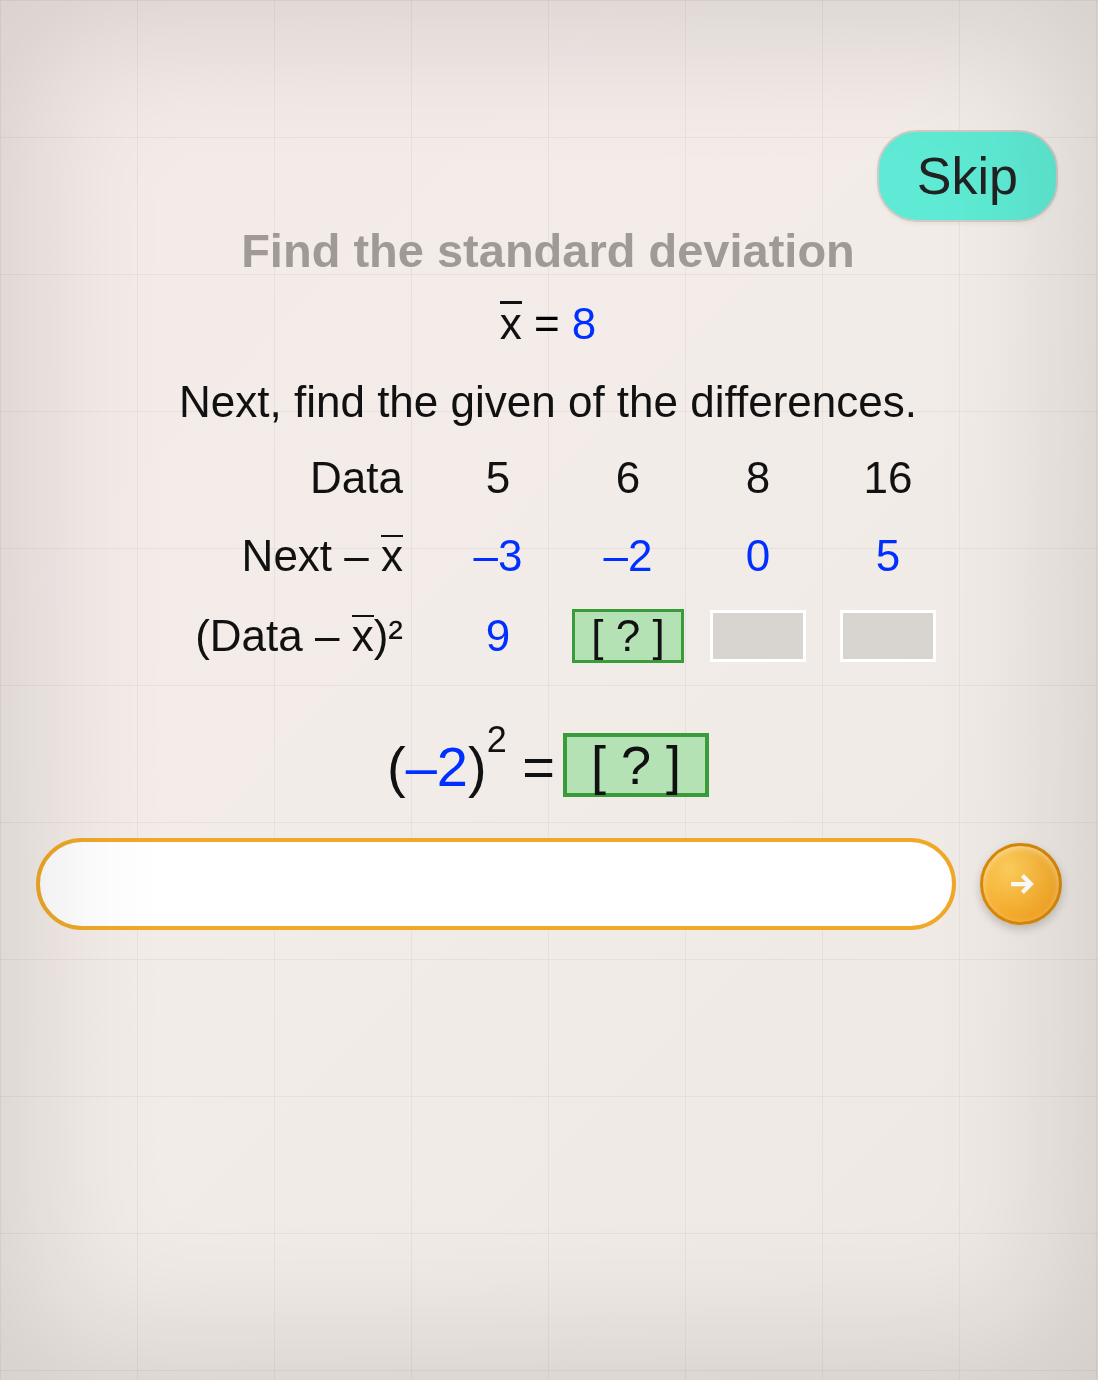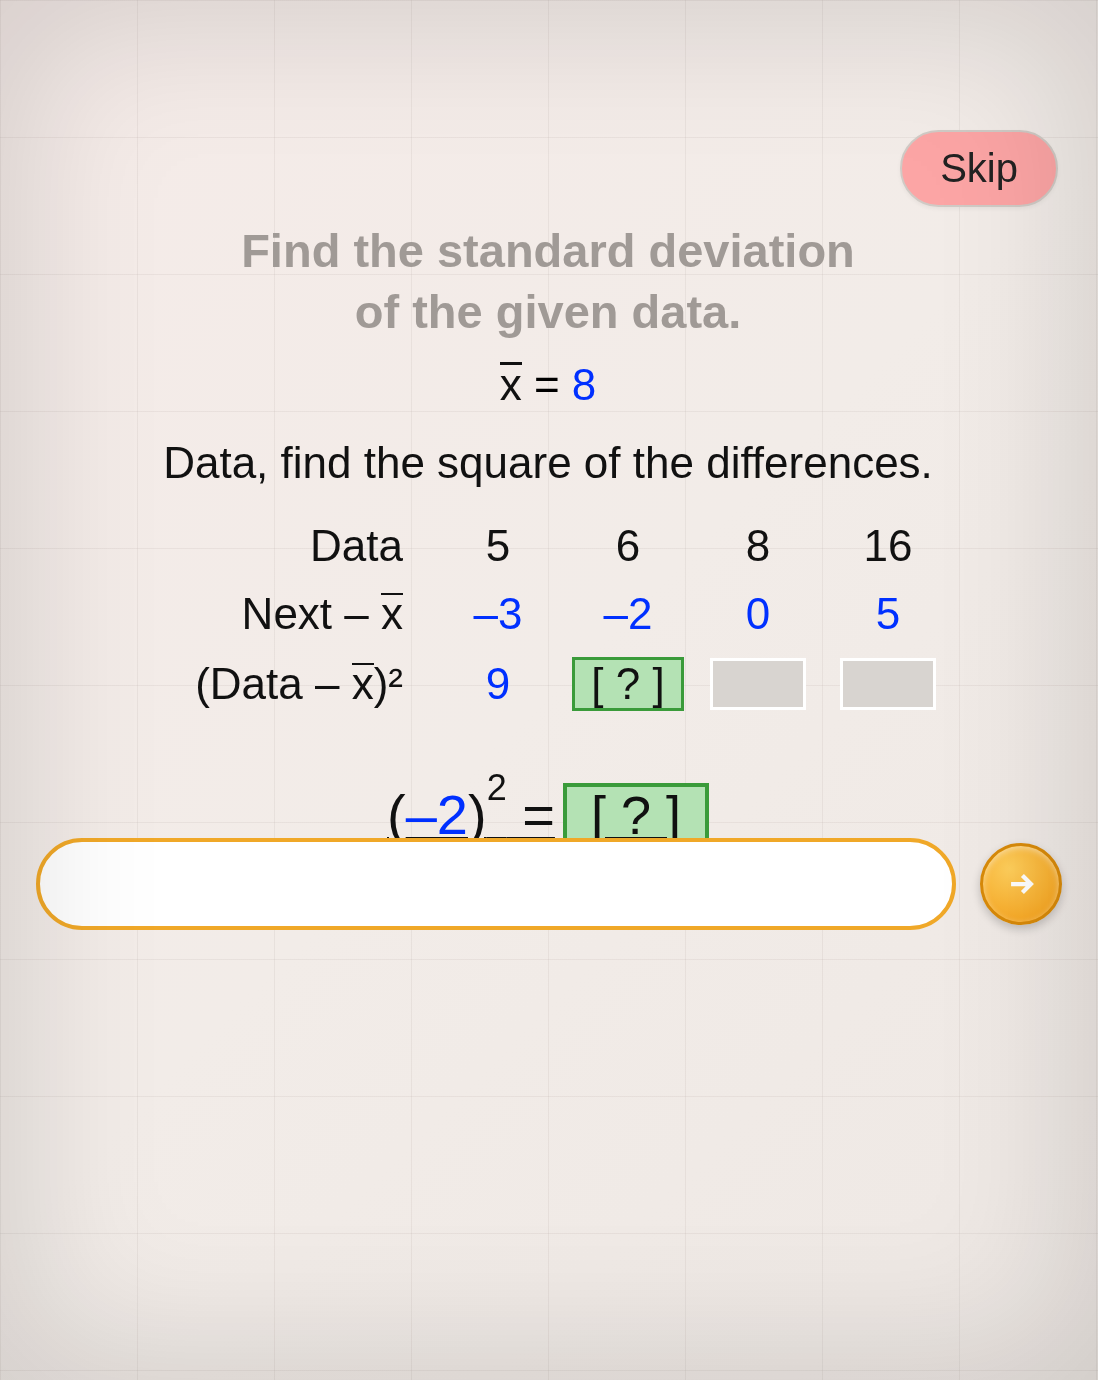--- a/index.html
+++ b/index.html
@@ -27,25 +27,25 @@
     .vignette {
       position: absolute;
       inset: 0;
       box-shadow: inset 0 0 140px 30px rgba(0,0,0,0.12);
       pointer-events: none;
     }
     .skip-button {
       position: absolute;
       top: 130px;
       right: 40px;
-      background: #fca5a5;
+      background: #5eead4;
       border: 2px solid #d0cac5;
       border-radius: 40px;
       padding: 14px 38px;
-      font-size: 40px;
+      font-size: 52px;
       color: #222;
       cursor: pointer;
       box-shadow: 0 2px 4px rgba(0,0,0,0.05);
     }
     .content {
       position: absolute;
       top: 220px;
       left: 0;
       right: 2px;
       display: flex;
@@ -77,24 +77,24 @@
     .mean-value {
       color: #0030ff;
     }
     .instruction {
       margin-top: 28px;
       font-size: 44px;
       color: #111;
       text-align: center;
     }
     .data-table {
-      margin-top: 33px;
+      margin-top: 26px;
       display: grid;
       grid-template-columns: 290px 130px 130px 130px 130px;
-      row-gap: 18px;
+      row-gap: 28px;
       align-items: center;
       justify-items: center;
       font-size: 44px;
     }
     .row-label {
       justify-self: end;
       padding-right: 30px;
       color: #111;
     }
     .cell-black { color: #111; }
@@ -113,23 +113,22 @@
       background: #d8d4d0;
       border: 3px solid #fff;
       width: 96px;
       height: 52px;
     }
     .equation {
       margin-top: 70px;
       font-size: 56px;
       color: #111;
       display: flex;
-      align-items: flex-end;
+      align-items: flex-start;
       gap: 8px;
-      text-decoration: underline;
     }
     .equation .paren { color: #111; }
     .equation .neg2 { color: #0030ff; }
     .equation .sup {
       font-size: 36px;
       vertical-align: super;
       position: relative;
       top: -14px;
     }
     .equation .answer-big {
@@ -194,30 +193,29 @@
   </style>
 </head>
 <body>
 
 <div class="grid-bg"></div>
 
 <button class="skip-button">Skip</button>
 
 <div class="content">
   <div class="title-line">Find the standard deviation</div>
-  <div class="title-line">of the given data.</div>
 
   <div class="mean-line">
     <span class="xbar" style="color:#111;">
       <span class="xbar-overline"></span>
       <span>x</span>
     </span><span> = </span><span class="mean-value">8</span>
   </div>
 
-  <div class="instruction">Data, find the square of the differences.</div>
+  <div class="instruction">Next, find the given of the differences.</div>
 
   <div class="data-table">
 
     <div class="row-label">Data</div>
     <div class="cell-black">5</div>
     <div class="cell-black">6</div>
     <div class="cell-black">8</div>
     <div class="cell-black">16</div>
 
     <div class="row-label">

